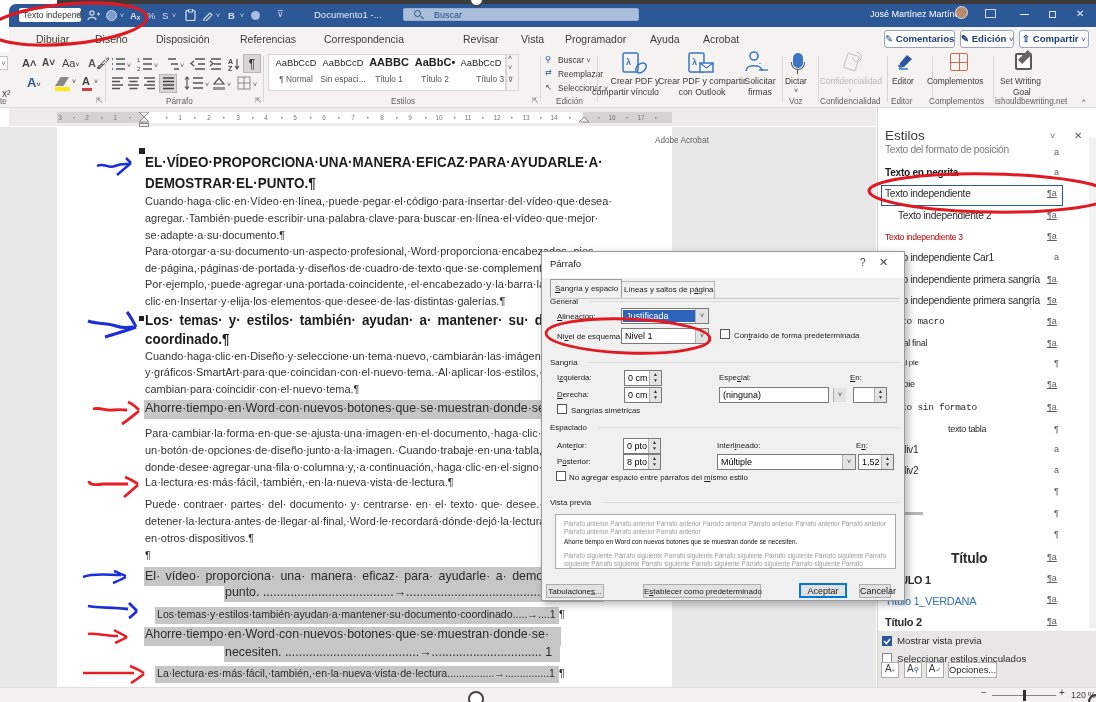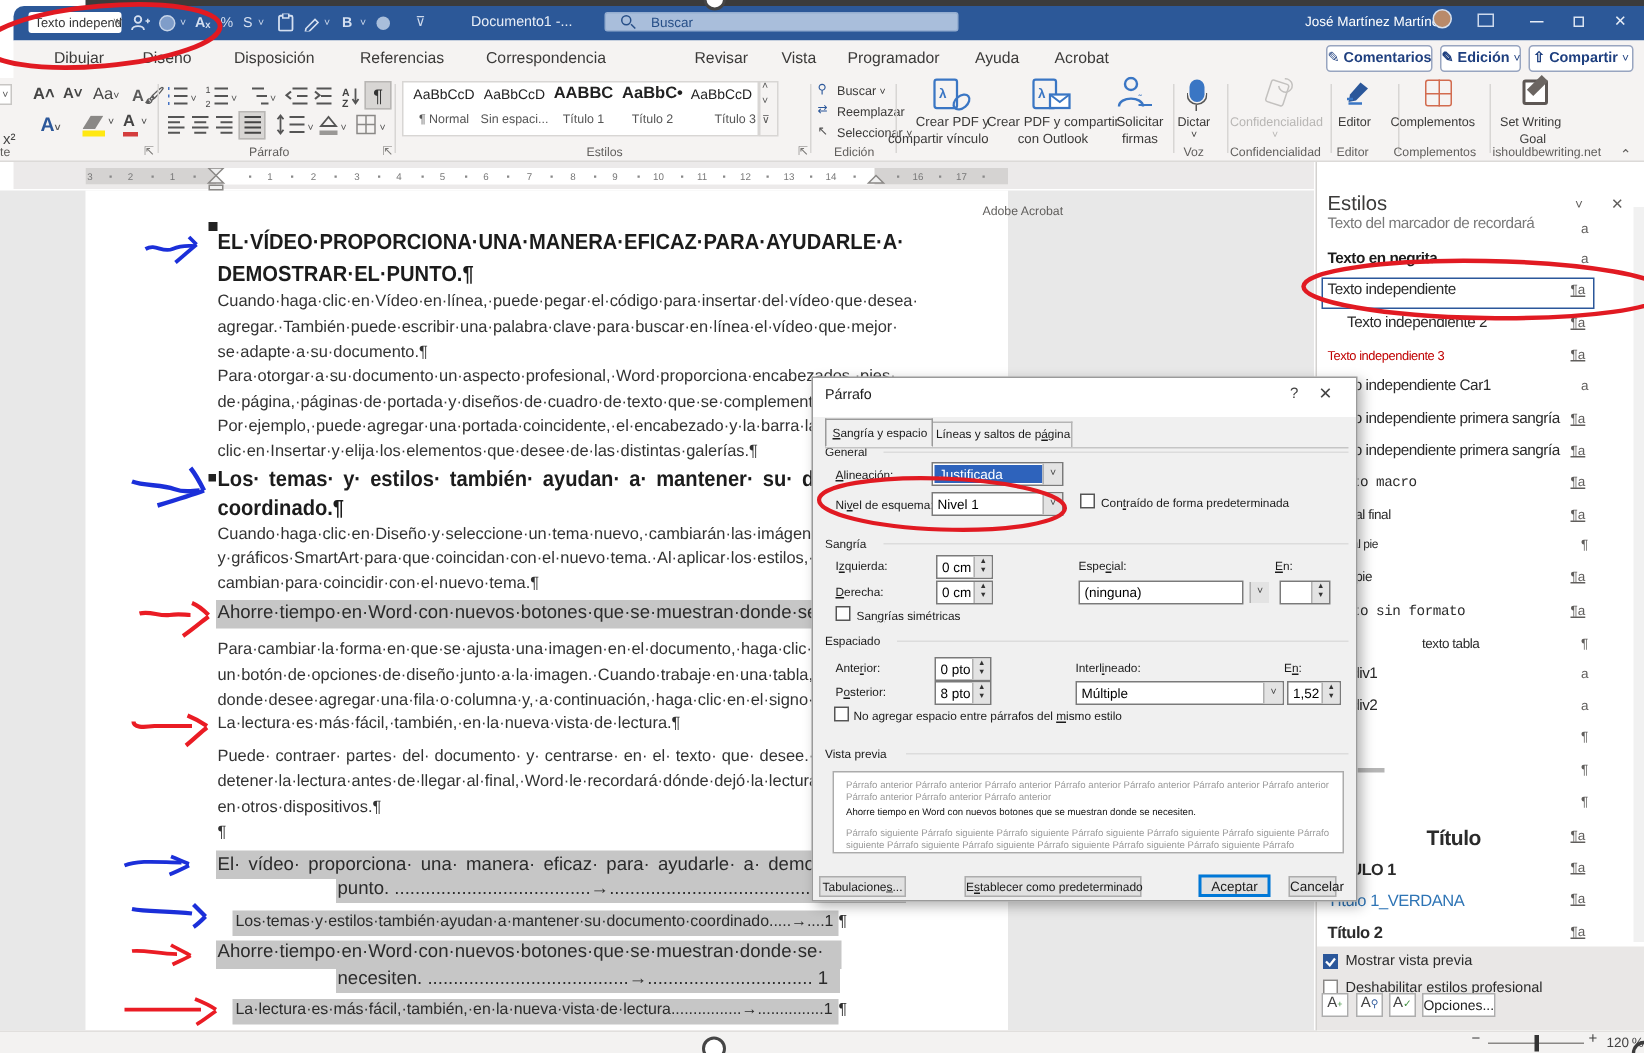--- a/index.html
+++ b/index.html
@@ -502,21 +502,21 @@
     <div class="dbtn" style="left:101px;top:332px;width:118px;line-height:13px;font-size:8px;white-space:nowrap;">E<u>s</u>tablecer como predeterminado</div>
     <div class="dbtn" style="left:257px;top:331px;width:48px;height:15px;border:2px solid #0078d7;line-height:12px;">Aceptar</div>
     <div class="dbtn" style="left:317px;top:332px;width:32px;line-height:13px;">Cancelar</div>
   </div>
 
   <div id="panel" class="abs">
     <div class="abs" style="left:7px;top:20px;font-size:13.5px;color:#3b3a39;">Estilos</div>
     <div class="abs" style="left:172px;top:23px;font-size:9px;color:#605e5c;">˅</div>
     <div class="abs" style="left:196px;top:22px;font-size:10px;color:#605e5c;">✕</div>
     <div class="abs" style="left:211px;top:30px;width:8px;height:490px;background:#f1f1f1;"></div>
-    <div class="si" style="top:36px;color:#7a7a7a;">Texto del marcador de recordará</div>
+    <div class="si" style="top:36px;color:#7a7a7a;">Texto del formato de posición</div>
       <div class="sm" style="left:176px;top:39px;">a</div>
     <div class="si" style="top:59px;font-weight:700;color:#1c1c1c;">Texto en negrita</div>
       <div class="sm" style="left:176px;top:59px;">a</div>
     <div class="abs" style="left:3px;top:77px;width:182px;height:21px;background:#fff;border:1px solid #2b579a;"></div>
     <div class="si" style="top:80px;">Texto independiente</div>
       <div class="sm" style="left:169px;top:80px;"><u>¶a</u></div>
     <div class="si" style="left:20px;top:102px;">Texto independiente 2</div>
       <div class="sm" style="left:169px;top:102px;"><u>¶a</u></div>
     <div class="si" style="top:124px;color:#c00000;font-size:8.6px;">Texto independiente 3</div>
       <div class="sm" style="left:169px;top:123px;"><u>¶a</u></div>
@@ -554,21 +554,21 @@
       <div class="sm" style="left:169px;top:486px;"><u>¶a</u></div>
     <div class="si" style="top:508px;font-weight:700;font-size:11px;">Título 2</div>
       <div class="sm" style="left:169px;top:508px;"><u>¶a</u></div>
     <div class="abs" style="left:0px;top:523px;width:219px;height:56px;background:#e9e7e6;"></div>
     <div class="abs" style="left:4px;top:528px;width:10px;height:10px;background:#2b579a;"></div>
     <svg class="abs" style="left:4px;top:528px;" width="10" height="10">
         <path d="M2 5 l2.5 2.5 L8 3" stroke="#fff" stroke-width="1.5" fill="none"></path>
       </svg>
     <div class="abs" style="left:19px;top:527px;font-size:9.7px;color:#2b2b2b;">Mostrar vista previa</div>
     <div class="abs" style="left:4px;top:545px;width:10px;height:10px;background:#fff;border:1px solid #8a8886;"></div>
-    <div class="abs" style="left:19px;top:545px;font-size:9.7px;color:#2b2b2b;">Deshabilitar estilos profesional</div>
+    <div class="abs" style="left:19px;top:545px;font-size:9.7px;color:#2b2b2b;">Seleccionar estilos vinculados</div>
     <div class="abs" style="left:3px;top:554px;width:18px;height:16px;background:#fff;border:1px solid #adadad;font-size:10px;text-align:center;color:#444;">A<span style="font-size:6px;color:#3f8f3f;">+</span></div>
     <div class="abs" style="left:26px;top:554px;width:18px;height:16px;background:#fff;border:1px solid #adadad;font-size:10px;text-align:center;color:#444;">A<span style="font-size:7px;color:#2b579a;">⚲</span></div>
     <div class="abs" style="left:48px;top:554px;width:18px;height:16px;background:#fff;border:1px solid #adadad;font-size:10px;text-align:center;color:#444;">A<span style="font-size:7px;color:#3f8f3f;">✓</span></div>
     <div class="abs" style="left:70px;top:554px;width:49px;height:16px;background:#fff;border:1px solid #adadad;font-size:9.3px;text-align:center;color:#222;line-height:15px;">Opciones...</div>
   </div>
 
   <div id="statusbar" class="abs">
     <div class="abs" style="left:981px;top:-1px;font-size:10px;color:#444;">−</div>
     <div class="abs" style="left:992px;top:7px;width:64px;height:1px;background:#8a8886;"></div>
     <div class="abs" style="left:1023px;top:2px;width:3px;height:11px;background:#333;"></div>

